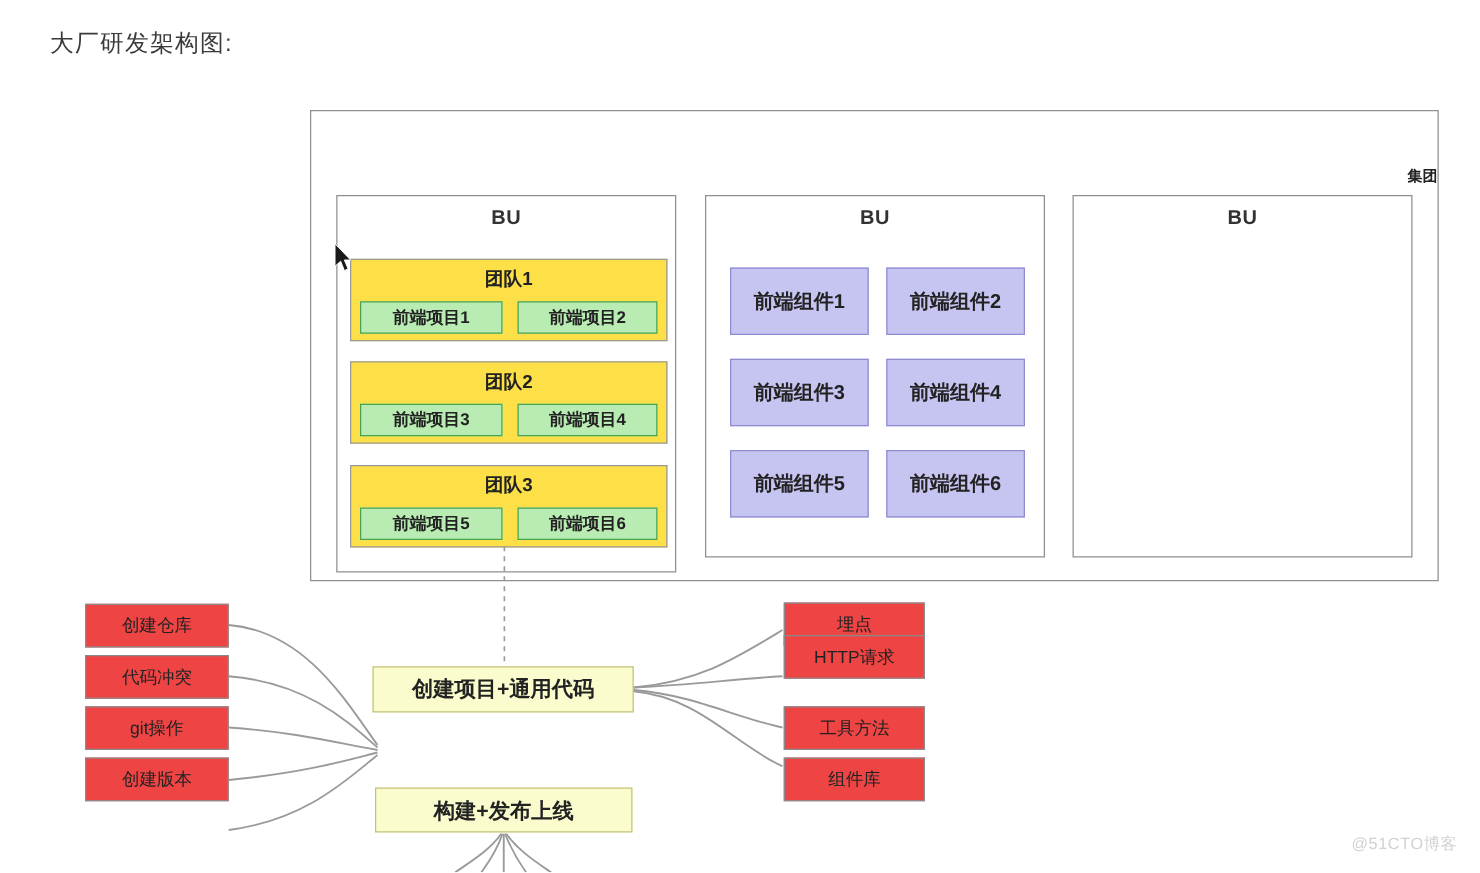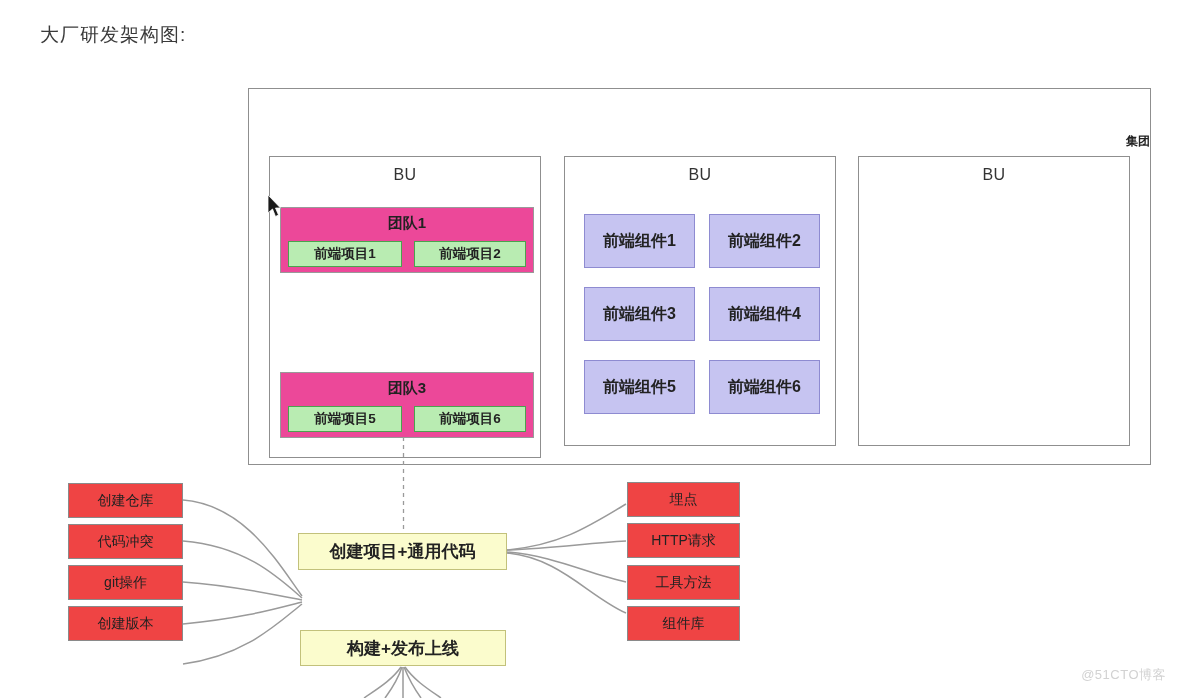--- a/index.html
+++ b/index.html
@@ -12,39 +12,39 @@
   html,body{background:#fff;}
   .page{position:relative;width:1184px;height:698px;background:#fff;overflow:hidden;
         font-family:"Liberation Sans","DejaVu Sans",sans-serif;color:var(--text);}
   .title{position:absolute;left:40px;top:22px;font-size:19px;color:#3a3a3a;letter-spacing:1px;}
   .group-box{position:absolute;left:248px;top:88px;width:903px;height:377px;border:1.5px solid #8f8f8f;background:#fff;}
   .group-label{position:absolute;left:0;right:0;top:8px;text-align:right;font-size:12px;font-weight:600;margin-top:36px;}
   .bu-box{position:absolute;border:1.2px solid #8f8f8f;background:#fff;}
   .bu1{left:20px;top:67px;width:272px;height:302px;}
   .bu2{left:315px;top:67px;width:272px;height:290px;}
   .bu3{left:609px;top:67px;width:272px;height:290px;}
-  .bu-label{position:absolute;left:0;right:0;top:9px;text-align:center;font-size:16px;font-weight:400;color:#333;letter-spacing:.5px;}
-  .team-box{position:absolute;left:10px;width:254px;height:66px;border:1px solid #999;background:#ec4899;}
+  .bu-label{position:absolute;left:0;right:0;top:9px;text-align:center;font-size:16px;font-weight:700;color:#333;letter-spacing:.5px;}
+  .team-box{position:absolute;left:10px;width:254px;height:66px;border:1px solid #999;background:#fde047;}
   .team1{top:50px;}.team2{top:132px;}.team3{top:215px;}
   .team-label{position:absolute;left:0;right:0;top:6px;text-align:center;font-size:15px;font-weight:600;}
   .proj{position:absolute;top:33px;height:26px;background:var(--green-fill);border:1.5px solid var(--green-border);
         display:flex;align-items:center;justify-content:center;font-size:13.5px;font-weight:700;}
   .proj.p1{left:7px;width:114px;}
   .proj.p2{left:133px;width:112px;}
   .comp{position:absolute;width:111px;height:54px;background:var(--purple-fill);border:1px solid var(--purple-border);
         display:flex;align-items:center;justify-content:center;font-size:16px;font-weight:700;}
   .comp.c0{left:19px;top:57px;}  .comp.c1{left:144px;top:57px;}
   .comp.c2{left:19px;top:130px;} .comp.c3{left:144px;top:130px;}
   .comp.c4{left:19px;top:203px;} .comp.c5{left:144px;top:203px;}
   .side-box{position:absolute;width:115px;height:35px;background:#ef4444;border:1px solid var(--box-border);
         display:flex;align-items:center;justify-content:center;font-size:14px;font-weight:500;}
   .lbox{left:68px;}
   .l0{top:483px;}.l1{top:524px;}.l2{top:565px;}.l3{top:606px;}.l4{top:647px;}
   .rbox{left:627px;width:113px;}
-  .r0{top:482px;}.r1{top:523px;}.r2{top:565px;}.r3{top:606px;}
+  .r0{top:482px;}.r1{top:508px;}.r2{top:565px;}.r3{top:606px;}
   .ybox{position:absolute;background:var(--yellow-fill);border:1px solid var(--yellow-border);
         display:flex;align-items:center;justify-content:center;font-size:17px;font-weight:700;}
   .y0{left:298px;top:533px;width:209px;height:37px;}
   .y1{left:302px;top:582px;width:203px;height:37px;}
   .y2{left:300px;top:630px;width:206px;height:36px;}
   .watermark{position:absolute;right:18px;top:666px;font-size:13px;color:#d2d2d2;letter-spacing:.5px;}
   svg.overlay{position:absolute;left:0;top:0;pointer-events:none;}
 </style>
 </head>
 <body>
@@ -58,20 +58,25 @@
 
     <div class="bu-box bu1">
       <div class="bu-label">BU</div>
 
       <div class="team-box team1">
         <div class="team-label">团队1</div>
         <div class="proj p1">前端项目1</div>
         <div class="proj p2">前端项目2</div>
       </div>
 
+      <div class="team-box team2">
+        <div class="team-label">团队2</div>
+        <div class="proj p1">前端项目3</div>
+        <div class="proj p2">前端项目4</div>
+      </div>
 
       <div class="team-box team3">
         <div class="team-label">团队3</div>
         <div class="proj p1">前端项目5</div>
         <div class="proj p2">前端项目6</div>
       </div>
     </div>
 
     <div class="bu-box bu2">
       <div class="bu-label">BU</div>

